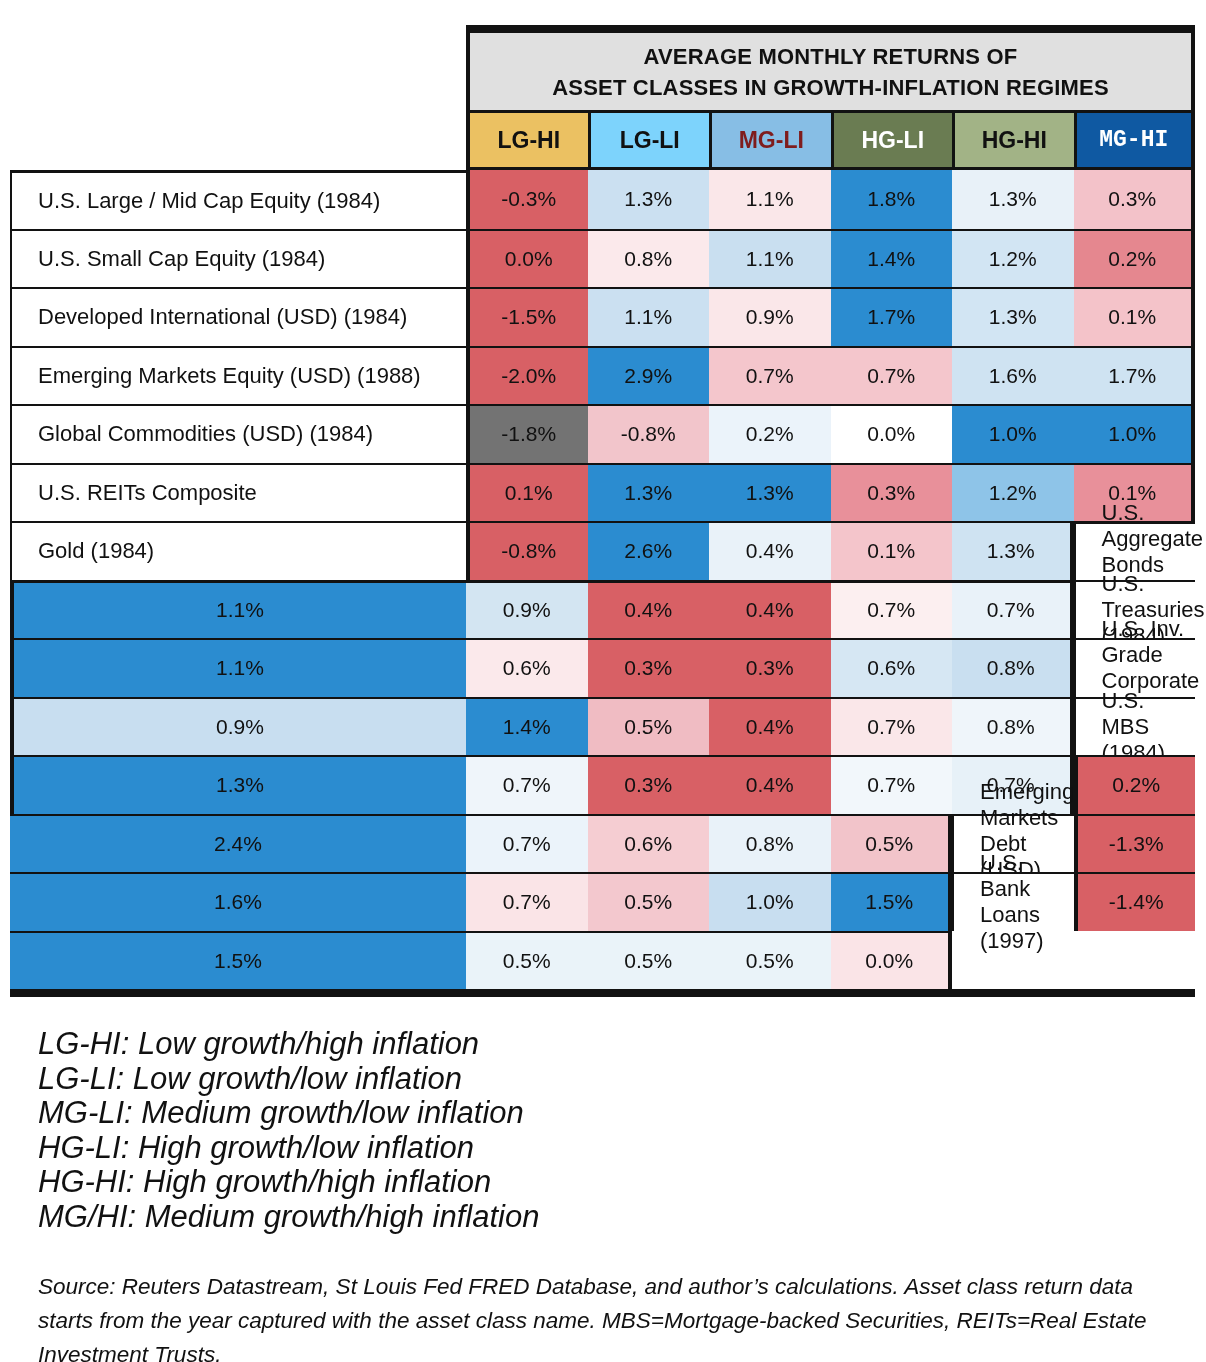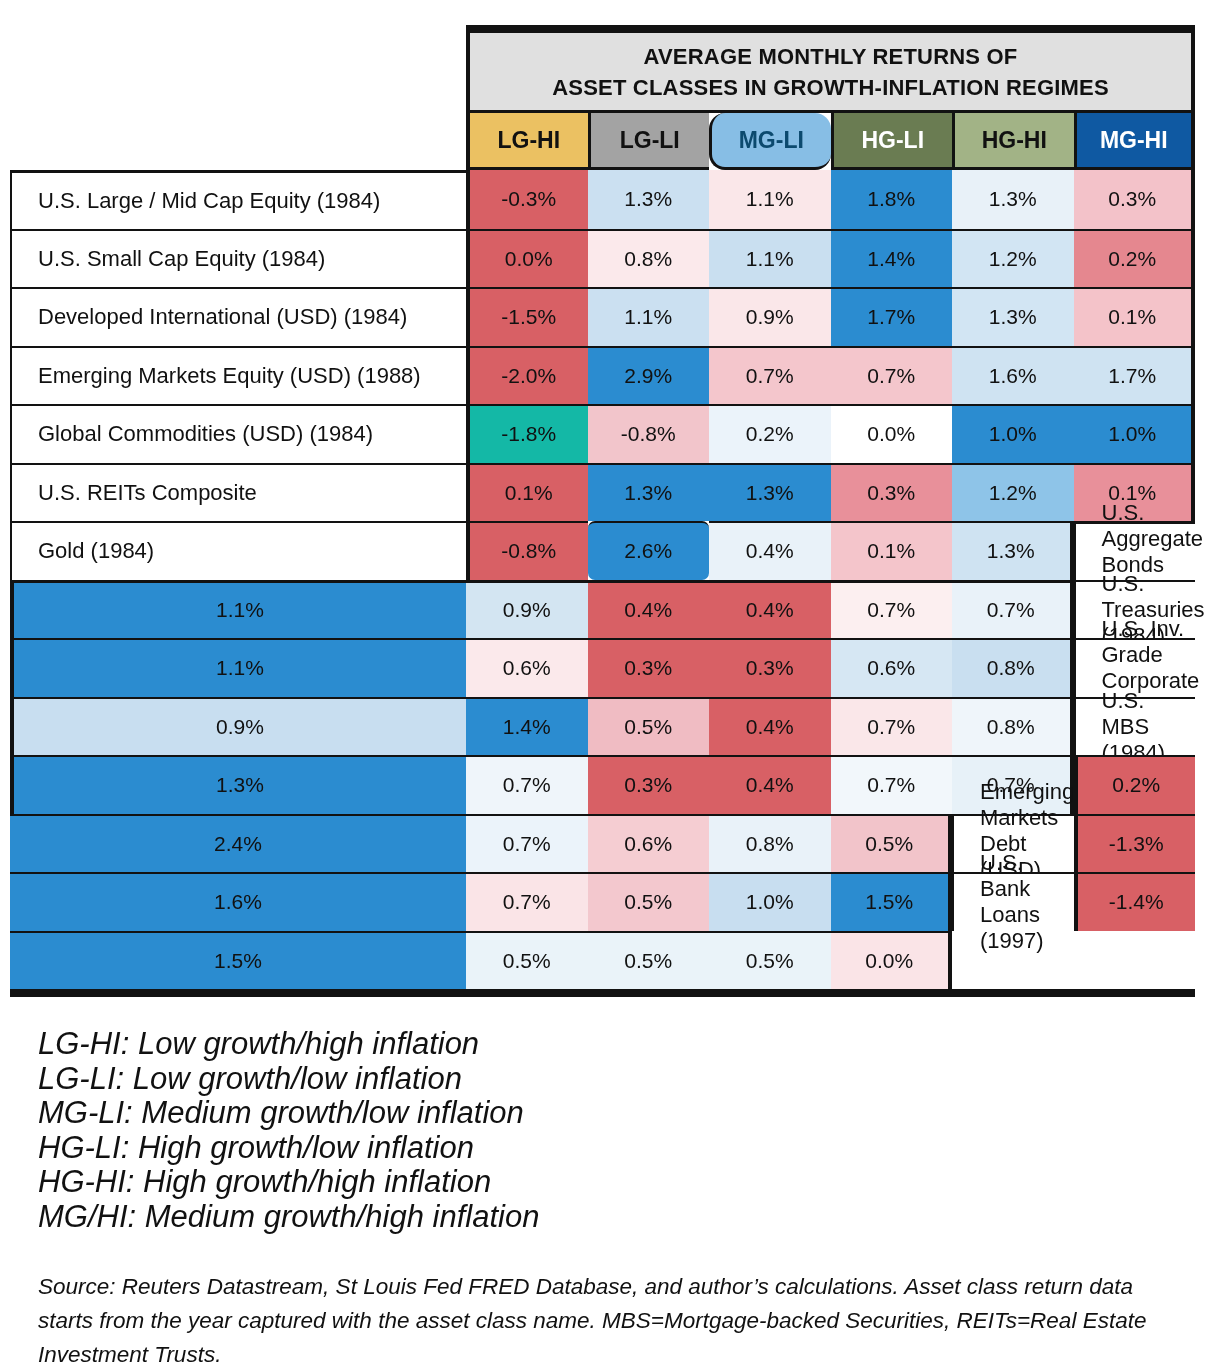--- a/index.html
+++ b/index.html
@@ -29,21 +29,21 @@
     font-weight: bold; font-size: 22px; line-height: 31px; text-align: center;
     letter-spacing: 0.2px;
   }
   .hcell {
     display: flex; align-items: center; justify-content: center;
     font-weight: bold; font-size: 23px;
     border-left: 3px solid #121212;
     border-bottom: 3px solid #121212;
   }
   .hcell.hfirst { border-left: 4px solid #121212; }
-  .hcell.hlast  { border-right: 4px solid #121212; }
+  .hcell.hlast  { border-right: 4px solid #121212; font-family: Liberation Mono, monospace; }
   .lcell {
     background: #ffffff;
     border-left: 2px solid #121212;
     border-top: 2px solid #121212;
     display: flex; align-items: center;
     padding-left: 26px;
     font-size: 22px;
   }
   .lcell.rfirst { border-top: 3px solid #121212; }
   .lcell.rthick { border-top: 3px solid #121212; }
@@ -76,22 +76,22 @@
 
 <div class="tbl">
   <div class="spacer"></div>
   <div class="title">
     <span>AVERAGE MONTHLY RETURNS OF</span>
     <span>ASSET CLASSES IN GROWTH-INFLATION REGIMES</span>
   </div>
 
   <div class="spacer"></div>
   <div class="hcell hfirst" style="background-color: rgb(235, 193, 98); color: rgb(17, 17, 17);">LG-HI</div>
-  <div class="hcell" style="background-color: #a3a3a3; color: rgb(17, 17, 17);">LG-LI</div>
-  <div class="hcell" style="background-color: rgb(135, 190, 229); color: #0c4a6e; border-radius: 16px;">MG-LI</div>
+  <div class="hcell" style="background-color: #7dd3fc; color: rgb(17, 17, 17);">LG-LI</div>
+  <div class="hcell" style="background-color: rgb(135, 190, 229); color: #7f1d1d;">MG-LI</div>
   <div class="hcell" style="background-color: rgb(106, 124, 82); color: rgb(255, 255, 255);">HG-LI</div>
   <div class="hcell" style="background-color: rgb(162, 179, 134); color: rgb(17, 17, 17);">HG-HI</div>
   <div class="hcell hlast" style="background-color: rgb(15, 89, 162); color: rgb(255, 255, 255);">MG-HI</div>
 
   <div class="lcell rfirst">U.S. Large / Mid Cap Equity (1984)</div>
   <div class="dcell r1 c1" style="background-color: rgb(216, 96, 101);">-0.3%</div>
   <div class="dcell r1" style="background-color: rgb(203, 224, 241);">1.3%</div>
   <div class="dcell r1" style="background-color: rgb(250, 231, 233);">1.1%</div>
   <div class="dcell r1" style="background-color: rgb(43, 140, 208);">1.8%</div>
   <div class="dcell r1" style="background-color: rgb(232, 241, 248);">1.3%</div>
@@ -115,38 +115,38 @@
 
   <div class="lcell">Emerging Markets Equity (USD) (1988)</div>
   <div class="dcell c1" style="background-color: rgb(216, 96, 101);">-2.0%</div>
   <div class="dcell" style="background-color: rgb(43, 140, 208);">2.9%</div>
   <div class="dcell" style="background-color: rgb(244, 198, 204);">0.7%</div>
   <div class="dcell" style="background-color: rgb(244, 198, 204);">0.7%</div>
   <div class="dcell" style="background-color: rgb(207, 227, 242);">1.6%</div>
   <div class="dcell c6" style="background-color: rgb(207, 227, 242);">1.7%</div>
 
   <div class="lcell">Global Commodities (USD) (1984)</div>
-  <div class="dcell c1" style="background-color: #14b8a6;">-1.8%</div>
+  <div class="dcell c1" style="background-color: #737373;">-1.8%</div>
   <div class="dcell" style="background-color: rgb(242, 197, 203);">-0.8%</div>
   <div class="dcell" style="background-color: rgb(235, 243, 250);">0.2%</div>
   <div class="dcell" style="background-color: rgb(255, 255, 255);">0.0%</div>
   <div class="dcell" style="background-color: rgb(43, 140, 208);">1.0%</div>
   <div class="dcell c6" style="background-color: rgb(43, 140, 208);">1.0%</div>
 
   <div class="lcell">U.S. REITs Composite</div>
   <div class="dcell c1" style="background-color: rgb(216, 96, 101);">0.1%</div>
   <div class="dcell" style="background-color: rgb(43, 140, 208);">1.3%</div>
   <div class="dcell" style="background-color: rgb(43, 140, 208);">1.3%</div>
   <div class="dcell" style="background-color: rgb(232, 144, 154);">0.3%</div>
   <div class="dcell" style="background-color: rgb(142, 196, 232);">1.2%</div>
   <div class="dcell c6" style="background-color: rgb(232, 144, 154);">0.1%</div>
 
   <div class="lcell">Gold (1984)</div>
   <div class="dcell c1" style="background-color: rgb(216, 96, 101);">-0.8%</div>
-  <div class="dcell" style="background-color: rgb(43, 140, 208); border-radius: 7px;">2.6%</div>
+  <div class="dcell" style="background-color: rgb(43, 140, 208);">2.6%</div>
   <div class="dcell" style="background-color: rgb(233, 242, 249);">0.4%</div>
   <div class="dcell" style="background-color: rgb(244, 197, 203);">0.1%</div>
   <div class="dcell c6" style="background-color: rgb(207, 227, 242);">1.3%</div>
 
   <div class="lcell rthick">U.S. Aggregate Bonds (1984)</div>
   <div class="dcell rthick c1" style="background-color: rgb(43, 140, 208);">1.1%</div>
   <div class="dcell rthick" style="background-color: rgb(211, 229, 242);">0.9%</div>
   <div class="dcell rthick" style="background-color: rgb(216, 96, 101);">0.4%</div>
   <div class="dcell rthick" style="background-color: rgb(216, 96, 101);">0.4%</div>
   <div class="dcell rthick" style="background-color: rgb(252, 239, 240);">0.7%</div>

